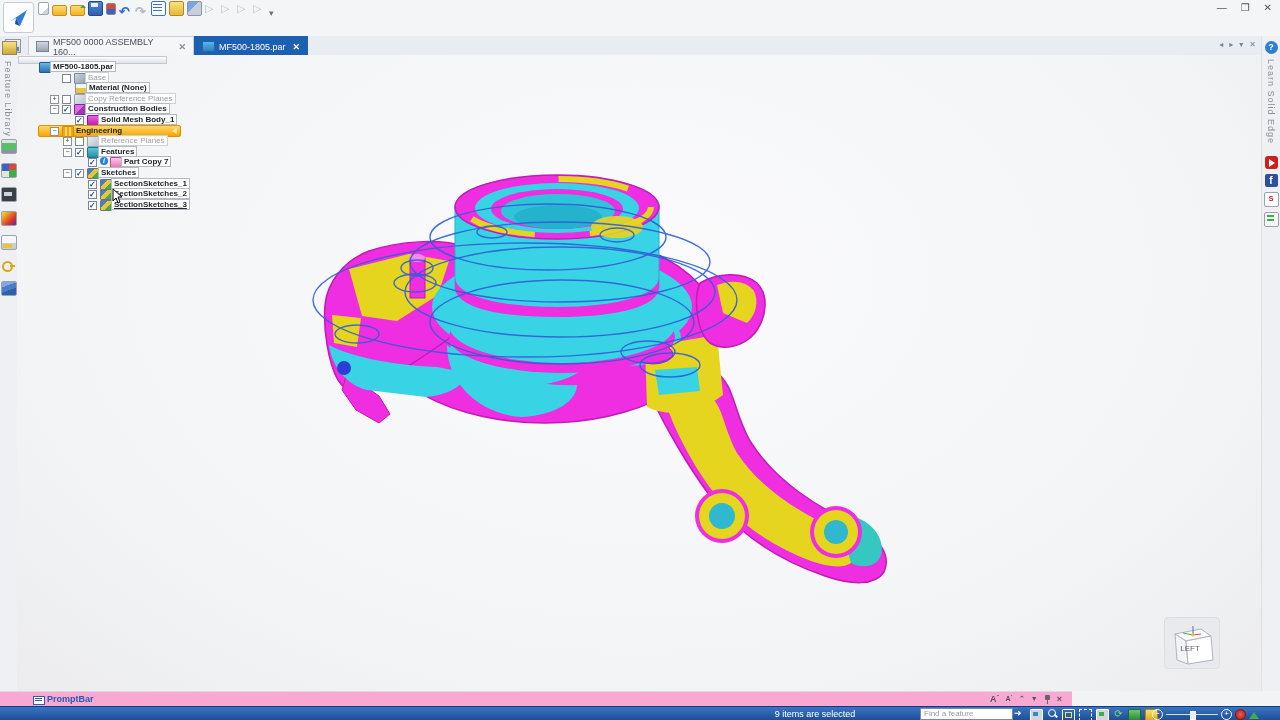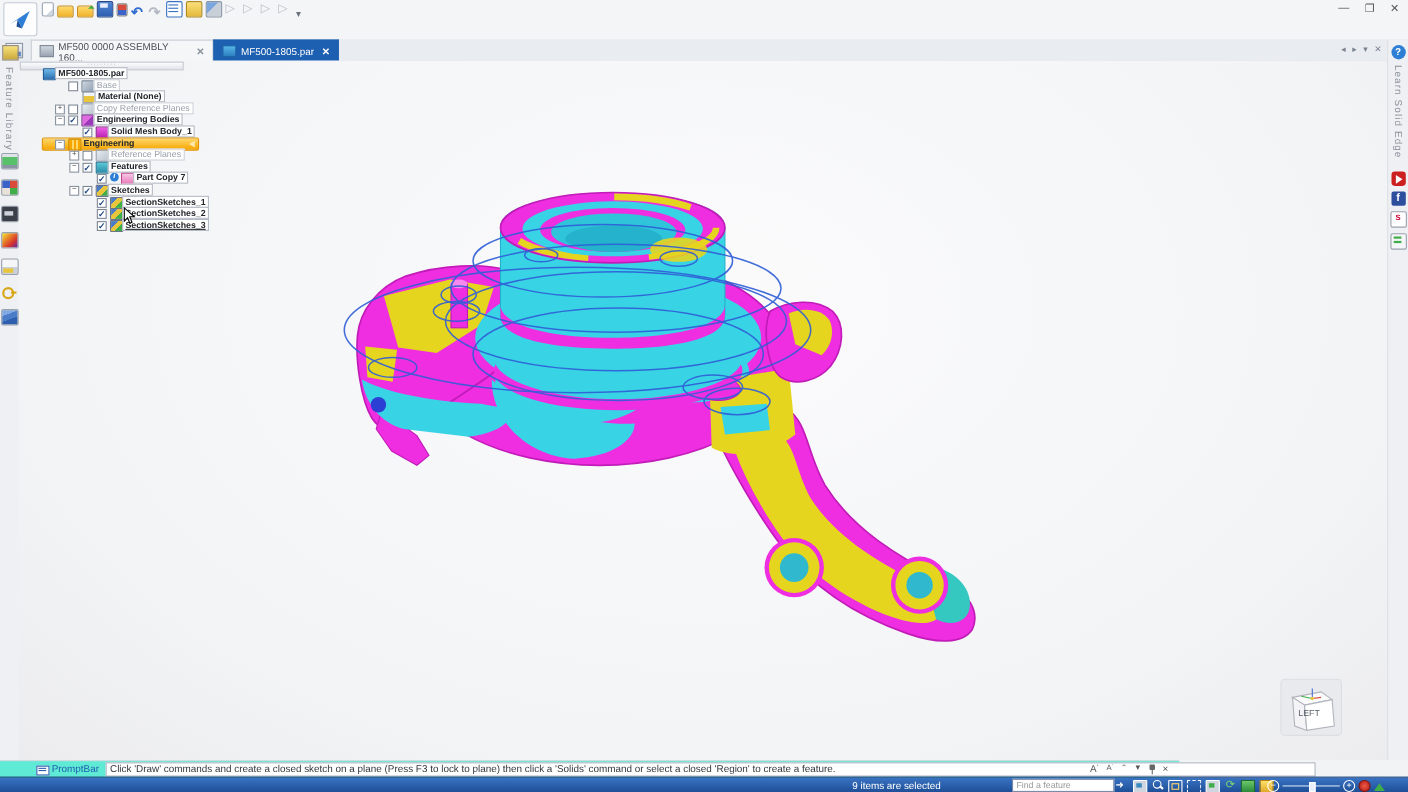--- a/index.html
+++ b/index.html
@@ -103,21 +103,21 @@
   .i-synchronous{background:repeating-linear-gradient(90deg,#f7a600 0 2px,#ffd76a 2px 4px);border:1px solid #d08a00;}
   .i-features{background:linear-gradient(#5ac8d8,#2a8ca8);border:1px solid #1f7390;}
   .i-part-copy{background:linear-gradient(#f8c8e8,#e87ab8);border:1px solid #c04890;}
   .i-sketches,.i-sketch{background:linear-gradient(135deg,#4a7cc8 33%,#e8c53a 33% 66%,#3fae49 66%);border:1px solid #6a7484;}
   .tinfo{position:absolute;top:1px;width:8px;height:8px;background:#2d7fd6;border-radius:50%;color:#fff;font-size:7px;font-style:italic;text-align:center;line-height:8px;font-weight:bold;}
   #cursor{position:absolute;left:112px;top:188px;z-index:20;}
   
   #viewport{position:absolute;left:17px;top:55px;width:1245px;height:636px;background:radial-gradient(ellipse at 50% 35%,#fbfbfc 0%,#f3f4f6 70%,#ececee 100%);}
   #viewcube{position:absolute;right:42px;bottom:22px;width:54px;height:50px;background:#e9eaed;border:1px solid #dcdee2;border-radius:4px;}
   
-  #promptbar{position:absolute;left:0;top:691px;width:1072px;height:15px;background:#5eead4;border-top:1px solid #d8dce2;}
+  #promptbar{position:absolute;left:0;top:691px;width:1072px;height:15px;background:#f9a8d4;border-top:1px solid #d8dce2;font-weight:bold;}
   #pb-ic{position:absolute;left:33px;top:4px;width:10px;height:7px;background:#fff;border:1px solid #2d5fae;}
   #pb-ic::after{content:"";position:absolute;left:1px;top:1px;width:7px;height:1px;background:#2d5fae;box-shadow:0 2px 0 #2d5fae;}
   #pb-label{position:absolute;left:47px;top:2px;font-size:9px;color:#1f5fae;}
   #pb-msg{position:absolute;left:96px;top:1px;width:1095px;height:11px;background:#fff;border:1px solid #aeb6c2;font-size:9px;line-height:11px;color:#33363c;padding-left:3px;white-space:nowrap;overflow:hidden;}
   #pb-ctrl{position:absolute;right:10px;top:1px;display:flex;gap:6px;align-items:center;color:#555;}
   .pbc{font-size:9px;line-height:12px;}
   .pbc.small{font-size:7px;}
   .pin{position:relative;width:7px;height:11px;}
   .pin::before{content:"";position:absolute;left:1px;top:1px;width:5px;height:5px;background:#666;border-radius:1px;}
   .pin::after{content:"";position:absolute;left:3px;top:6px;width:1px;height:4px;background:#666;}
@@ -352,21 +352,21 @@
       <div class="trow grayed">
         <span class="texp" style="left: 32px;">+</span>
         <span class="tcb" style="left: 44px;"></span>
         <span class="tic i-ref-planes" style="left: 56px;"></span>
         <span class="tlabel" style="left: 67px;">Copy Reference Planes</span>
       </div>
       <div class="trow">
         <span class="texp" style="left: 32px;">−</span>
         <span class="tcb checked" style="left: 44px;"></span>
         <span class="tic i-construction-bodies" style="left: 56px;"></span>
-        <span class="tlabel" style="left: 67px;">Engineering Bodies</span>
+        <span class="tlabel" style="left: 67px;">Construction Bodies</span>
       </div>
       <div class="trow">
         <span class="tcb checked" style="left: 57px;"></span>
         <span class="tic i-mesh-body" style="left: 69px;"></span>
         <span class="tlabel" style="left: 80px;">Solid Mesh Body_1</span>
       </div>
       <div class="trow hl-row">
         <div class="hl"></div>
         <span class="texp" style="left: 32px;">−</span>
         <span class="tic i-synchronous" style="left: 44px;"></span>
@@ -412,21 +412,20 @@
         <span class="tlabel" style="left: 93px; text-decoration: underline;">SectionSketches_3</span>
       </div>
     </div>
   <svg id="cursor" width="12" height="16">
     <polygon points="1,1 1,13 4,10 6,15 8,14 6,9 10,9" fill="#fff" stroke="#000" stroke-width="1"></polygon>
   </svg>
 
   <div id="promptbar">
     <div id="pb-ic"></div>
     <span id="pb-label">PromptBar</span>
-    <div id="pb-msg">Click 'Draw' commands and create a closed sketch on a plane (Press F3 to lock to plane) then click a 'Solids' command or select a closed 'Region' to create a feature.</div>
     <div id="pb-ctrl">
       <span class="pbc">A˙</span>
       <span class="pbc small">A˙</span>
       <span class="pbc small">⌃</span>
       <span class="pbc small">▼</span>
       <span class="pin"></span>
       <span class="pbc">×</span>
     </div>
   </div>
 

